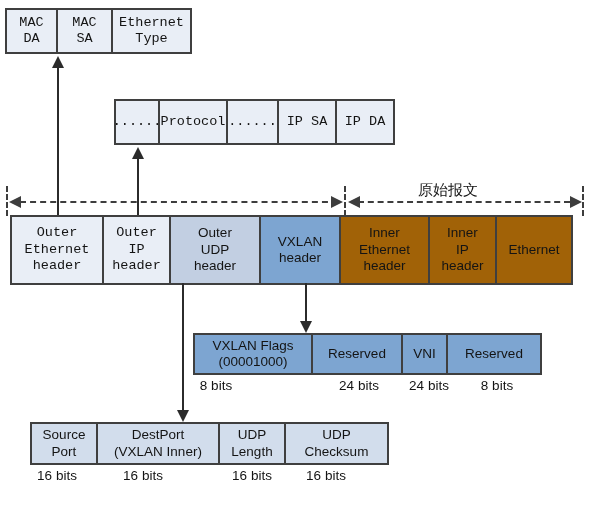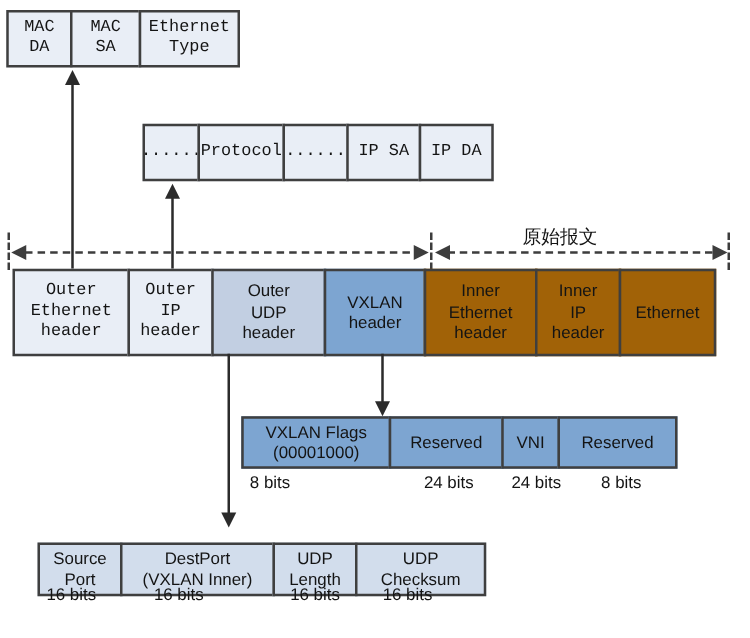--- a/index.html
+++ b/index.html
@@ -118,21 +118,21 @@
 (00001000)</div>
     <div class="cell blue" style="width:92px">Reserved</div>
     <div class="cell blue" style="width:47px">VNI</div>
     <div class="cell blue" style="width:96px">Reserved</div>
   </div>
   <div class="bit-label" style="left:216px;top:378px;">8 bits</div>
   <div class="bit-label" style="left:359px;top:378px;">24 bits</div>
   <div class="bit-label" style="left:429px;top:378px;">24 bits</div>
   <div class="bit-label" style="left:497px;top:378px;">8 bits</div>
 
-  <div class="row" style="left:30px;top:422px;height:43px;margin-top:12px;">
+  <div class="row" style="left:30px;top:422px;height:43px;">
     <div class="cell udpdetail" style="width:68px">Source
 Port</div>
     <div class="cell udpdetail" style="width:124px">DestPort
 (VXLAN Inner)</div>
     <div class="cell udpdetail" style="width:68px">UDP
 Length</div>
     <div class="cell udpdetail" style="width:105px">UDP
 Checksum</div>
   </div>
   <div class="bit-label" style="left:57px;top:468px;">16 bits</div>

